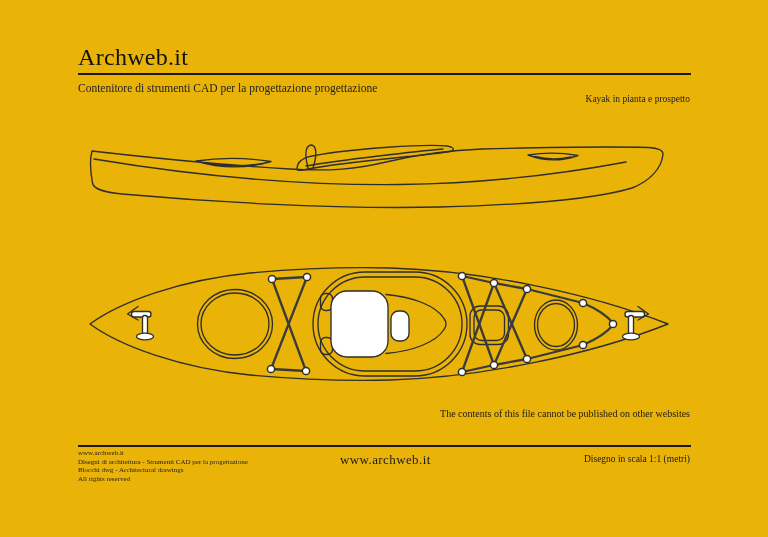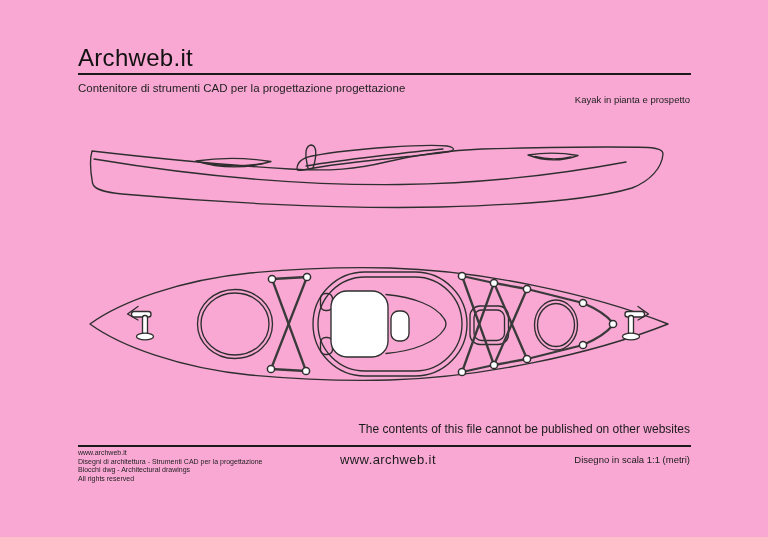--- a/index.html
+++ b/index.html
@@ -1,35 +1,35 @@
 <!DOCTYPE html>
 <html><head>
 <meta charset="utf-8">
 <style>
   html,body{margin:0;padding:0;background:#e8e8e8;}
   .page{
-    position:relative;width:768px;height:537px;background:#f9a8d4;
-    font-family:Liberation Sans, sans-serif;color:#1a1a1a;overflow:hidden;
+    position:relative;width:768px;height:537px;background:#eab308;
+    font-family:Liberation Serif, serif;color:#1a1a1a;overflow:hidden;
   }
   
   .logo{position:absolute;left:78px;top:44px;font-size:24px;letter-spacing:.3px;color:#111;}
   .doc-title{position:absolute;right:78px;top:56px;font-size:9.5px;color:#222;margin-top:38px;}
   .rule-top{position:absolute;left:78px;top:73px;width:613px;height:2.4px;background:#1a1a1a;}
   .subtitle{position:absolute;left:78px;top:82px;font-size:11.5px;color:#222;}
   
   .drawing{position:absolute;left:0;top:0;width:768px;height:537px;}
   .drawing path,.drawing rect,.drawing ellipse,.drawing circle,.drawing line{
     fill:none;stroke:#2e2e2e;stroke-width:1.35;stroke-linejoin:round;stroke-linecap:round;
   }
   .drawing .cord{stroke-width:2.3;stroke:#3a3a3a;}
   .drawing .anchor{fill:#ffffff;stroke-width:1.5;}
   .drawing .whitefill{fill:#ffffff;}
   
   .warning-it{position:absolute;left:78px;top:433px;font-size:8.2px;color:#222;}
-  .warning-en{position:absolute;right:78px;top:422px;font-size:12px;color:#1a1a1a;}
+  .warning-en{position:absolute;right:78px;top:408px;font-size:10px;color:#1a1a1a;}
   .rule-bottom{position:absolute;left:78px;top:445px;width:613px;height:1.6px;background:#1a1a1a;}
   .credits{position:absolute;left:78px;top:449px;font-size:7px;line-height:8.6px;color:#222;}
   .site-center{position:absolute;left:340px;top:452px;font-size:13px;letter-spacing:.4px;color:#1c1c1c;}
   .scale-note{position:absolute;right:78px;top:454px;font-size:9.5px;color:#1a1a1a;}
 </style>
 </head>
 <body>
 
 <div class="page">
 

